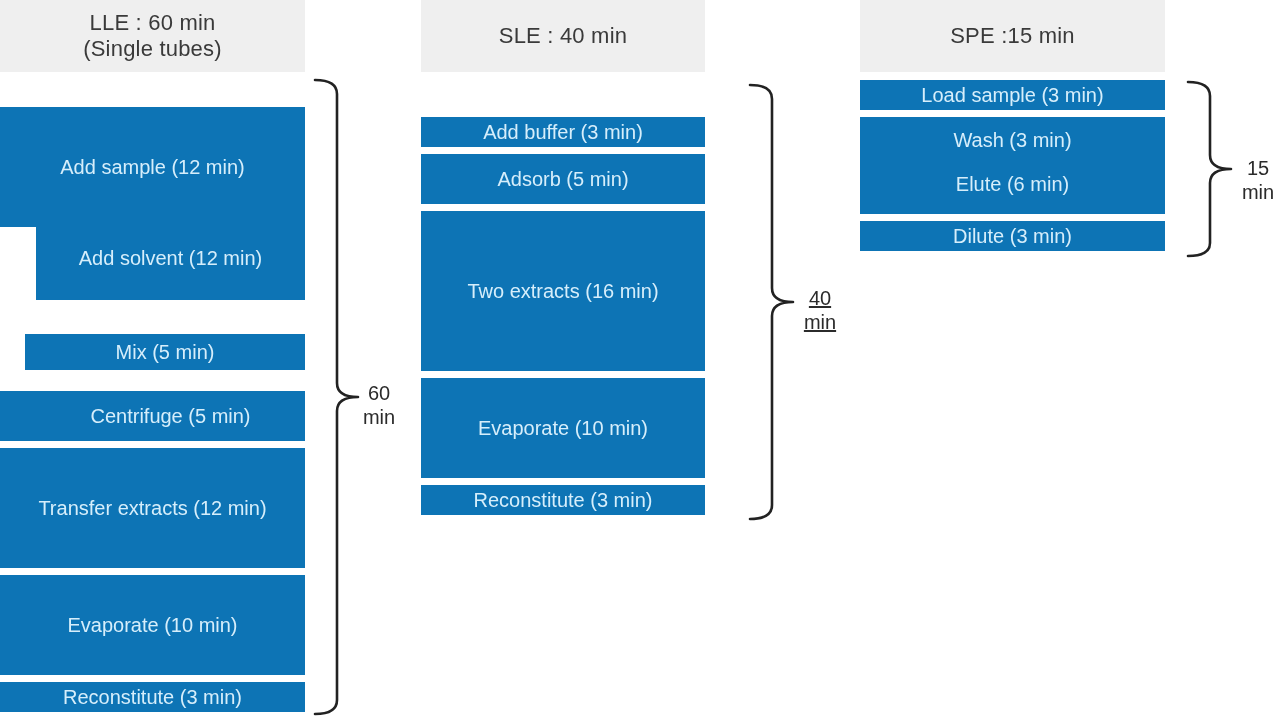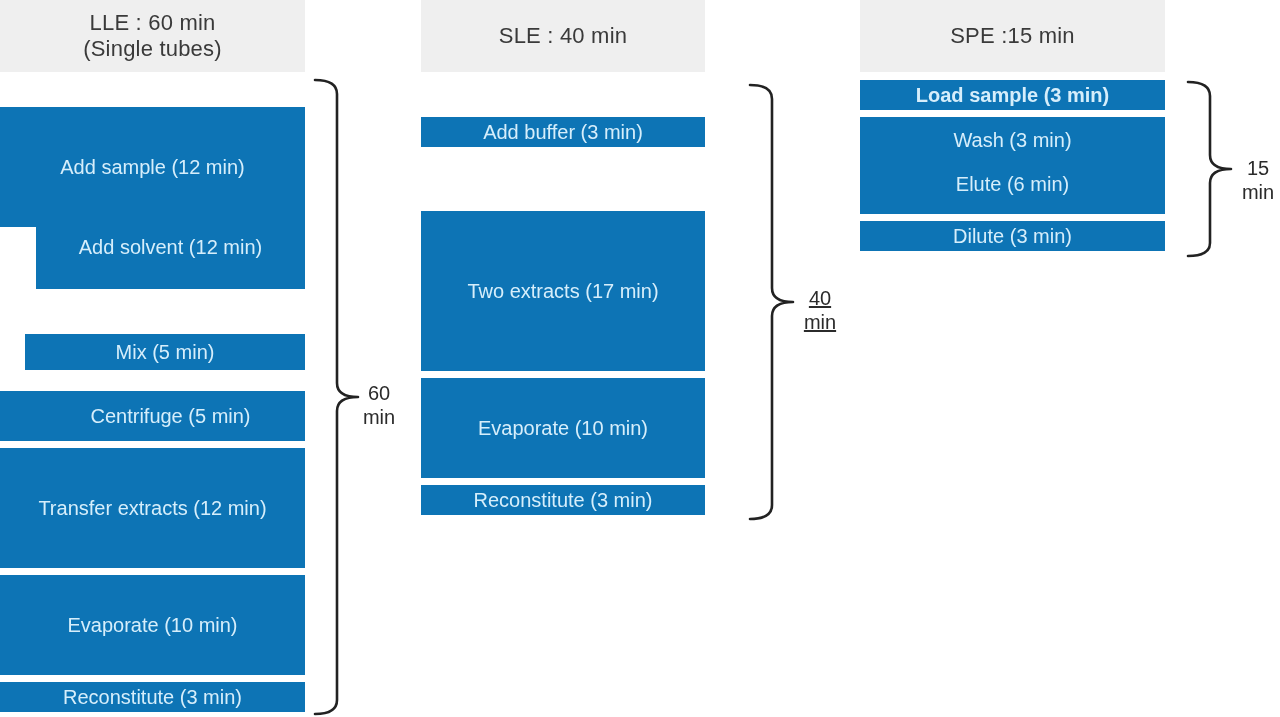--- a/index.html
+++ b/index.html
@@ -31,21 +31,21 @@
 <div class="canvas">
 
   <div class="col" style="left:0;width:305px;">
     <div class="col-header">
       <div>LLE : 60 min</div>
       <div>(Single tubes)</div>
     </div>
     <div class="step" style="top:80px;height:120px;margin-top:27px;">
         <span>Add sample (12 min)</span>
       </div>
-    <div class="step" style="top:205px;height:84px;margin-left:36px;">
+    <div class="step" style="top:216px;height:84px;margin-left:36px;">
         <span>Add solvent (12 min)</span>
       </div>
     <div class="step" style="top:334px;height:36px;margin-left:25px;">
         <span>Mix (5 min)</span>
       </div>
     <div class="step" style="top:391px;height:50px;padding-left:40px;">
         <span>Centrifuge (5 min)</span>
       </div>
     <div class="step" style="top:448px;height:120px;">
         <span>Transfer extracts (12 min)</span>
@@ -58,36 +58,39 @@
       </div>
   </div>
 
   <div class="col" style="left:421px;width:284px;">
     <div class="col-header">
       <div>SLE : 40 min</div>
     </div>
     <div class="step" style="top:117px;height:30px;">
         <span>Add buffer (3 min)</span>
       </div>
+    <div class="step" style="top:154px;height:50px;">
+        <span>Adsorb (5 min)</span>
+      </div>
     <div class="step" style="top:211px;height:160px;">
-        <span>Two extracts (17 min)</span>
+        <span>Two extracts (16 min)</span>
       </div>
     <div class="step" style="top:378px;height:100px;">
         <span>Evaporate (10 min)</span>
       </div>
     <div class="step" style="top:485px;height:30px;">
         <span>Reconstitute (3 min)</span>
       </div>
   </div>
 
   <div class="col" style="left:860px;width:305px;">
     <div class="col-header">
       <div>SPE :15 min</div>
     </div>
-    <div class="step" style="top:80px;height:30px;font-weight:bold;">
+    <div class="step" style="top:80px;height:30px;">
         <span>Load sample (3 min)</span>
       </div>
     <div class="step" style="top:117px;height:46px;">
         <span>Wash (3 min)</span>
       </div>
     <div class="step" style="top:154px;height:60px;">
         <span>Elute (6 min)</span>
       </div>
     <div class="step" style="top:221px;height:30px;">
         <span>Dilute (3 min)</span>

